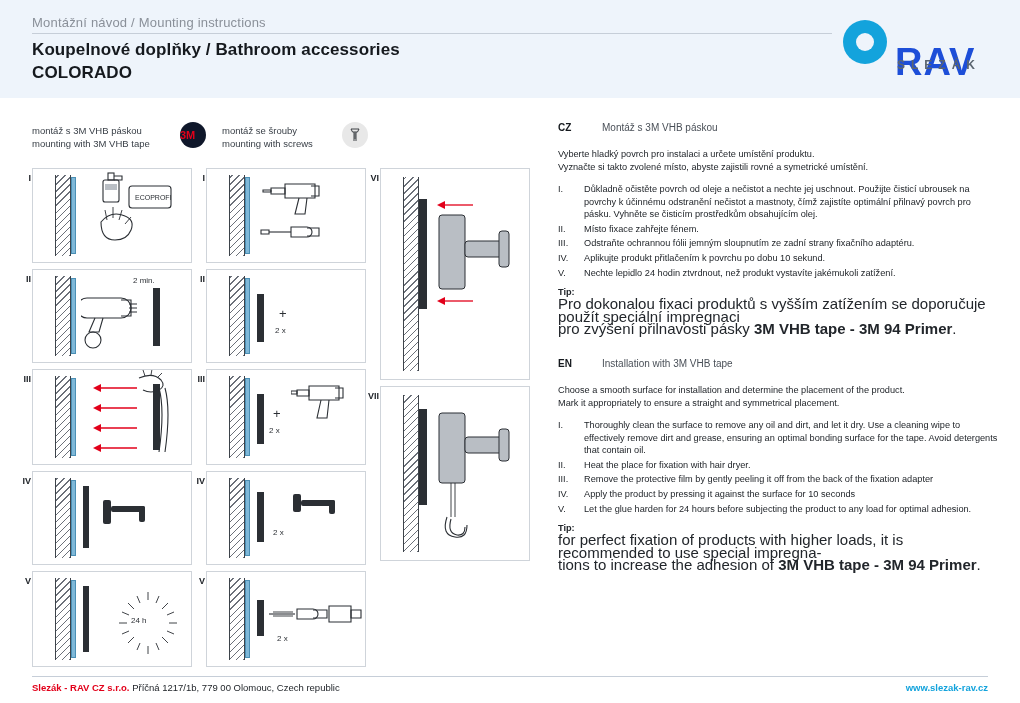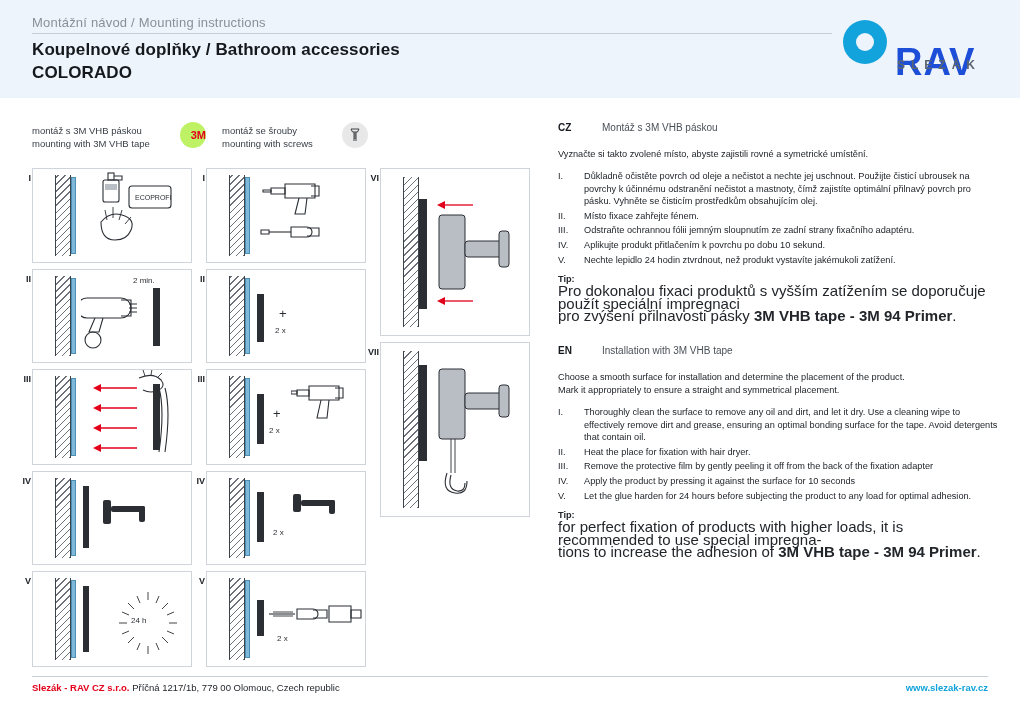--- a/index.html
+++ b/index.html
@@ -115,25 +115,25 @@
     color: #3a4048;
     line-height: 13px;
   }
   .legend-a { left: 0; top: 2px; }
   .legend-b { left: 190px; top: 2px; }
   .badge-3m {
     position: absolute;
     left: 148px; top: 0px;
     width: 26px; height: 26px;
     border-radius: 50%;
-    background: #bef264;
+    background: #0f172a;
     color: #e2001a;
     font-size: 11px;
     font-weight: bold;
-    text-align: right;
+    text-align: left;
     line-height: 26px;
   }
   .badge-screw {
     position: absolute;
     left: 310px; top: 0px;
     width: 26px; height: 26px;
     border-radius: 50%;
     background: #e8e8e8;
   }
   .badge-screw svg { position: absolute; left: 4px; top: 4px; }
@@ -159,21 +159,21 @@
     left: -18px; top: 4px;
     width: 16px;
     font-size: 9px;
     font-weight: bold;
     color: #22262b;
     text-align: right;
   }
   .h95 { height: 95px; }
   .h94 { height: 94px; }
   .h96 { height: 96px; }
-  .h180 { height: 168px; }
+  .h180 { height: 212px; }
   .h175 { height: 175px; }
 
   
   .wall {
     position: absolute;
     left: 22px; top: 6px;
     width: 14px; bottom: 6px;
     background:
       repeating-linear-gradient(
         -45deg,
@@ -523,20 +523,21 @@
     </div>
   </div>
 
   <div class="textpanel">
 
     <div class="lang-row">
       <span class="lang-code">CZ</span>
       <span class="lang-title">Montáž s 3M VHB páskou</span>
     </div>
     <div class="para">
+      <div>Vyberte hladký povrch pro instalaci a určete umístění produktu.</div>
       <div>Vyznačte si takto zvolené místo, abyste zajistili rovné a symetrické umístění.</div>
     </div>
     <ul class="list">
       <li>
         <span class="rn">I.</span>
         <span>Důkladně očistěte povrch od oleje a nečistot a nechte jej uschnout. Použijte čisticí ubrousek na povrchy k účinnému odstranění nečistot a mastnoty, čímž zajistíte optimální přilnavý povrch pro pásku. Vyhněte se čisticím prostředkům obsahujícím olej.</span>
       </li>
       <li>
         <span class="rn">II.</span>
         <span>Místo fixace zahřejte fénem.</span>

